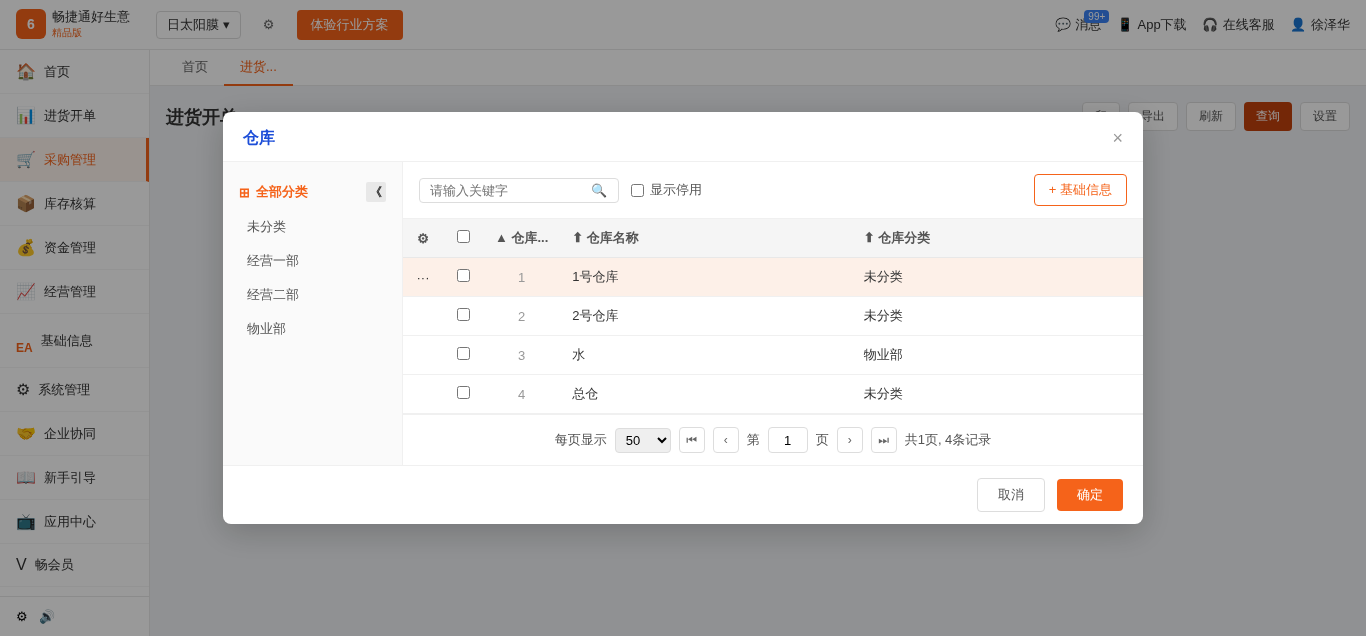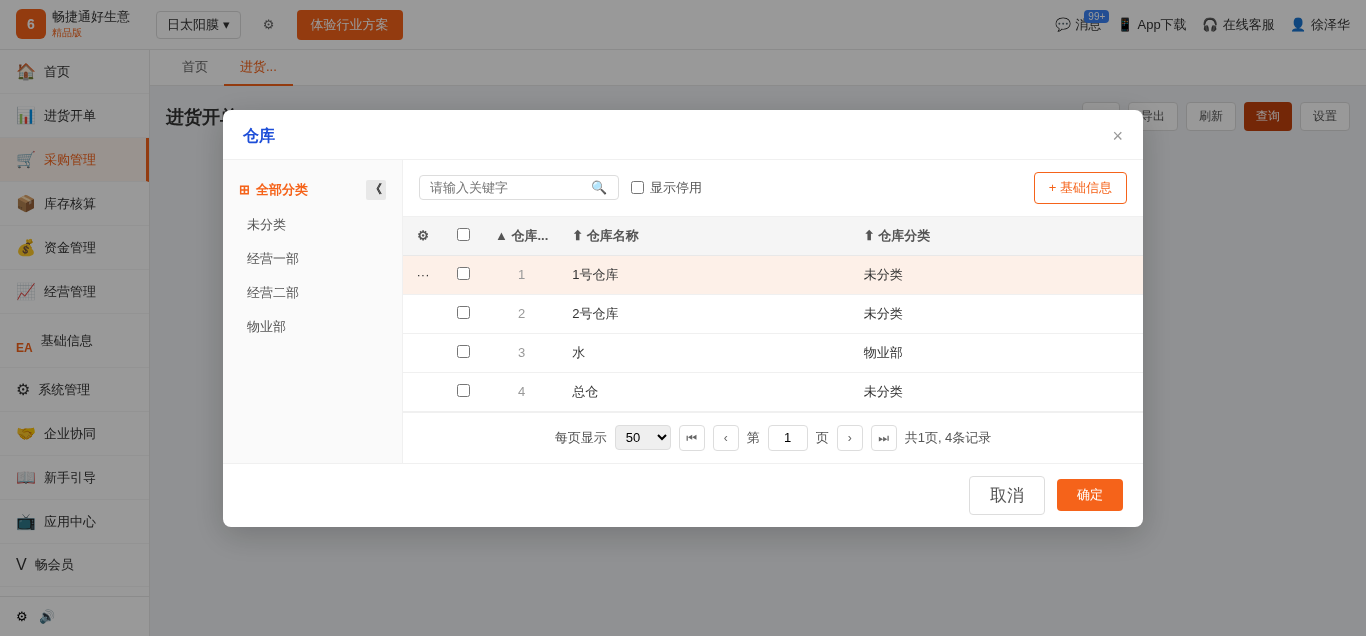--- a/index.html
+++ b/index.html
@@ -265,21 +265,21 @@
 
     
     .dialog-footer {
       display: flex; align-items: center; justify-content: flex-end;
       gap: 12px; padding: 12px 20px;
       border-top: 1px solid #f0f0f0;
     }
     .cancel-btn {
       border: 1px solid #ddd; background: #fff;
       border-radius: 4px; padding: 7px 20px;
-      cursor: pointer; font-size: 17px; color: #555;
+      cursor: pointer; font-size: 13px; color: #555;
     }
     .confirm-btn {
       background: #f5631a; color: #fff;
       border: none; border-radius: 4px;
       padding: 7px 20px; cursor: pointer; font-size: 13px;
     }
 
     
     .bg-content {
       padding: 16px;

